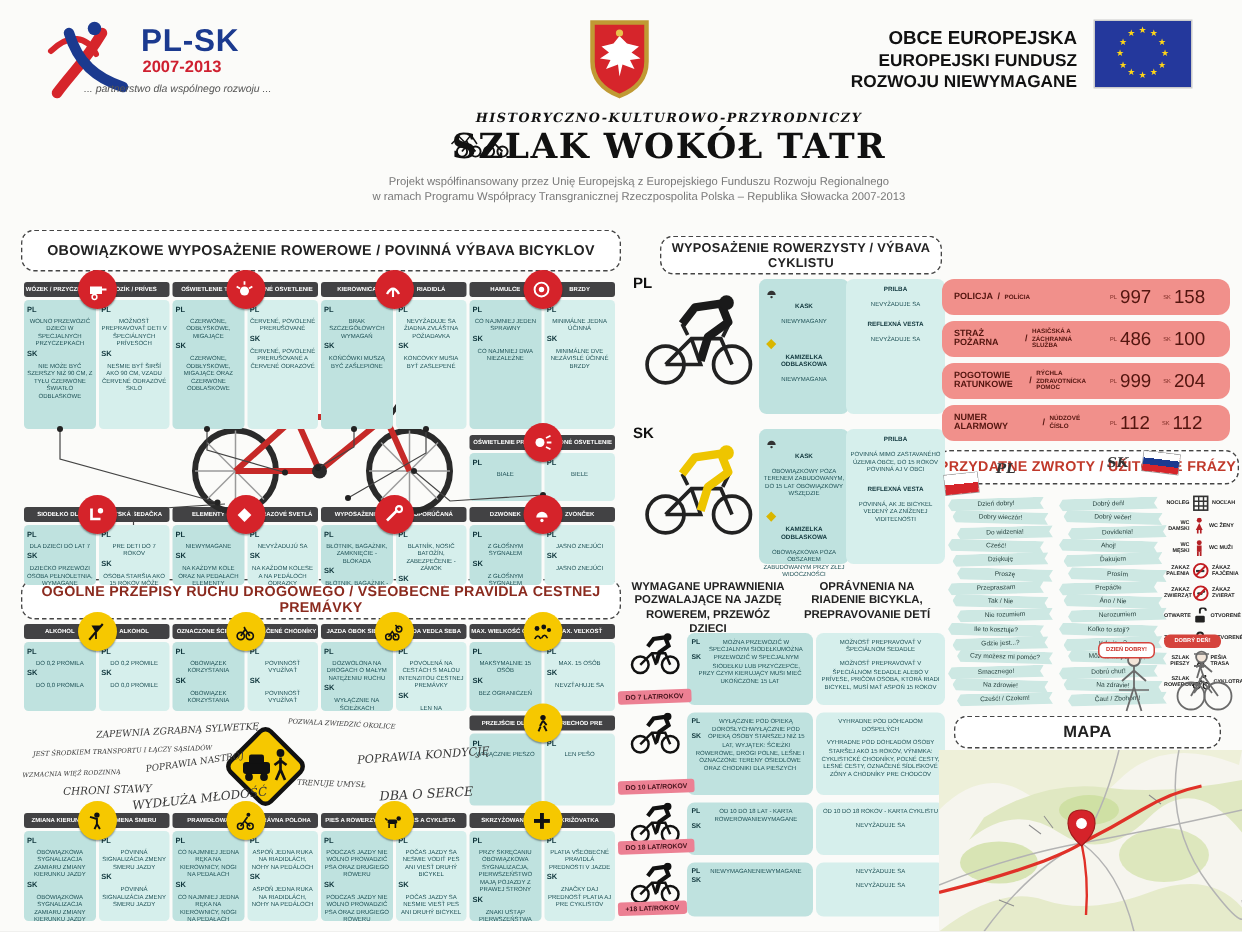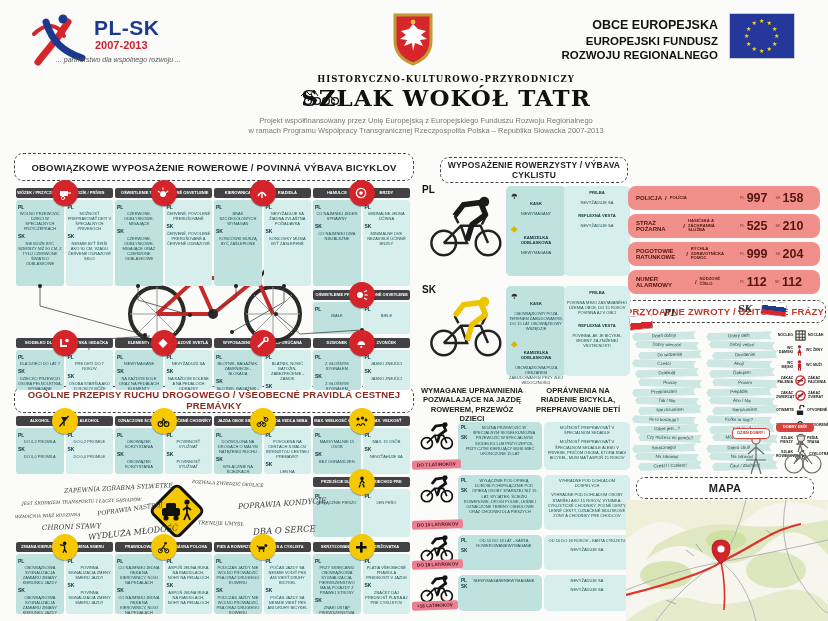--- a/index.html
+++ b/index.html
@@ -51,21 +51,21 @@
   .badge{position:absolute;background:#ec8093;color:#47131c;font-size:4.6px;font-weight:bold;
          padding:2px 5px;border-radius:2px;transform:rotate(-2deg);white-space:nowrap;z-index:4;}
   
   .em-row{position:absolute;background:#f1908b;border-radius:8px;display:flex;align-items:center;
           padding:0 8px;color:#53150f;}
   .em-names{display:flex;align-items:center;gap:3px;width:96px;}
   .em-pl{font-weight:bold;font-size:6px;}
   .em-sk{font-weight:bold;font-size:4.2px;line-height:1.1;max-width:44px;}
   .em-sl{font-weight:bold;font-size:6px;}
   .em-cc{font-size:3.8px;margin:0 2px 0 8px;color:#7c2c24;}
-  .em-num{font-size:12.5px;font-weight:bold;}
+  .em-num{font-size:12.5px;font-weight:normal;}
   
   .ribbon{position:absolute;background:#cde8e3;color:#27413e;font-size:4.4px;line-height:8.4px;
           height:8.4px;text-align:center;white-space:nowrap;overflow:hidden;
           clip-path:polygon(4% 0,100% 0,96% 50%,100% 100%,4% 100%,0 50%);}
   .lg-row{position:absolute;display:flex;align-items:center;gap:2px;}
   .lg-lab{font-size:3.6px;font-weight:bold;color:#222;width:17px;line-height:1.1;}
   .lg-lab.r{text-align:left;} .lg-lab.l{text-align:right;}
   .bubble{position:absolute;font-size:3.8px;font-weight:bold;text-align:center;border-radius:4px;
           padding:2px 3px;z-index:6;line-height:1.2;}
   .bubble.w{background:#fff;border:1px solid #d5433c;color:#c92f27;}
@@ -93,40 +93,40 @@
   <div class="abs plsk-tag" style="left:56px;top:56px;">... partnerstwo dla wspólnego rozwoju ...</div>
 
   <div class="abs" style="left:392px;top:12px;">
     <svg width="42" height="56" viewBox="0 0 42 56">
       <path d="M3,3 h36 v26 q0,16 -18,23 q-18,-7 -18,-23 z" fill="#d6252b" stroke="#c09a34" stroke-width="3"></path>
       <path d="M21,12 l-4,5 -8,2 5,4 -6,4 7,1 -3,6 8,-3 1,8 2,-8 8,3 -3,-6 7,-1 -6,-4 5,-4 -8,-2 z" fill="#ffffff"></path>
       <circle cx="21" cy="10" r="2.4" fill="#e9c24c"></circle>
     </svg>
   </div>
 
-  <div class="abs kicker" style="left:236px;top:74px;width:420px;">HISTORYCZNO-KULTUROWO-PRZYRODNICZY</div>
+  <div class="abs kicker" style="left:236px;top:74px;width:420px;font-style:italic;">HISTORYCZNO-KULTUROWO-PRZYRODNICZY</div>
   <div class="abs" style="left:300px;top:88px;">
     <svg width="40" height="18" viewBox="0 0 40 18">
       <polyline points="1,8 6,3 10,7 14,2 18,8" fill="none" stroke="#111" stroke-width="1"></polyline>
       <circle cx="8" cy="13" r="3.4" fill="none" stroke="#111" stroke-width="1.3"></circle>
       <circle cx="17" cy="13" r="3.4" fill="none" stroke="#111" stroke-width="1.3"></circle>
       <path d="M8,13 L12,8 L17,13 M12,8 L11,6" stroke="#111" stroke-width="1.2" fill="none"></path>
       <circle cx="26" cy="13" r="3.4" fill="none" stroke="#111" stroke-width="1.3"></circle>
       <circle cx="35" cy="13" r="3.4" fill="none" stroke="#111" stroke-width="1.3"></circle>
       <path d="M26,13 L30,8 L35,13 M30,8 L29,6" stroke="#111" stroke-width="1.2" fill="none"></path>
     </svg>
   </div>
   <div class="abs big-title" style="left:236px;top:84px;width:420px;">SZLAK WOKÓŁ TATR</div>
   <div class="abs subtitle" style="left:216px;top:116px;">Projekt współfinansowany przez Unię Europejską z Europejskiego Funduszu Rozwoju Regionalnego</div>
   <div class="abs subtitle" style="left:216px;top:126px;">w ramach Programu Współpracy Transgranicznej Rzeczpospolita Polska – Republika Słowacka 2007-2013</div>
 
   <div class="abs eu-text" style="left:540px;top:18px;width:178px;">
     <div style="font-size:12.5px;">OBCE EUROPEJSKA</div>
     <div>EUROPEJSKI FUNDUSZ</div>
-    <div>ROZWOJU REGIONALNEGO</div>
+    <div>ROZWOJU NIEWYMAGANE</div>
   </div>
   <div class="abs eu-flag" id="euFlag" style="left:730px;top:14px;">
       <span style="left: 29px; top: 4px;">★</span>
       <span style="left: 36.5px; top: 6.00962px;">★</span>
       <span style="left: 41.9904px; top: 11.5px;">★</span>
       <span style="left: 44px; top: 19px;">★</span>
       <span style="left: 41.9904px; top: 26.5px;">★</span>
       <span style="left: 36.5px; top: 31.9904px;">★</span>
       <span style="left: 29px; top: 34px;">★</span>
       <span style="left: 21.5px; top: 31.9904px;">★</span>
@@ -702,23 +702,23 @@
         <span class="em-cc">SK</span>
         <span class="em-num">158</span>
       </div>
       <div class="em-row" style="left: 628px; top: 214px; width: 176px; height: 24px;">
         <div class="em-names">
           <span class="em-pl">STRAŻ POŻARNA</span>
           <span class="em-sl">/</span>
           <span class="em-sk">HASIČSKÁ A ZÁCHRANNÁ SLUŽBA</span>
         </div>
         <span class="em-cc">PL</span>
-        <span class="em-num">525</span>
+        <span class="em-num">486</span>
         <span class="em-cc">SK</span>
-        <span class="em-num">210</span>
+        <span class="em-num">100</span>
       </div>
       <div class="em-row" style="left: 628px; top: 242px; width: 176px; height: 24px;">
         <div class="em-names">
           <span class="em-pl">POGOTOWIE RATUNKOWE</span>
           <span class="em-sl">/</span>
           <span class="em-sk">RÝCHLA ZDRAVOTNÍCKA POMOC</span>
         </div>
         <span class="em-cc">PL</span>
         <span class="em-num">999</span>
         <span class="em-cc">SK</span>

